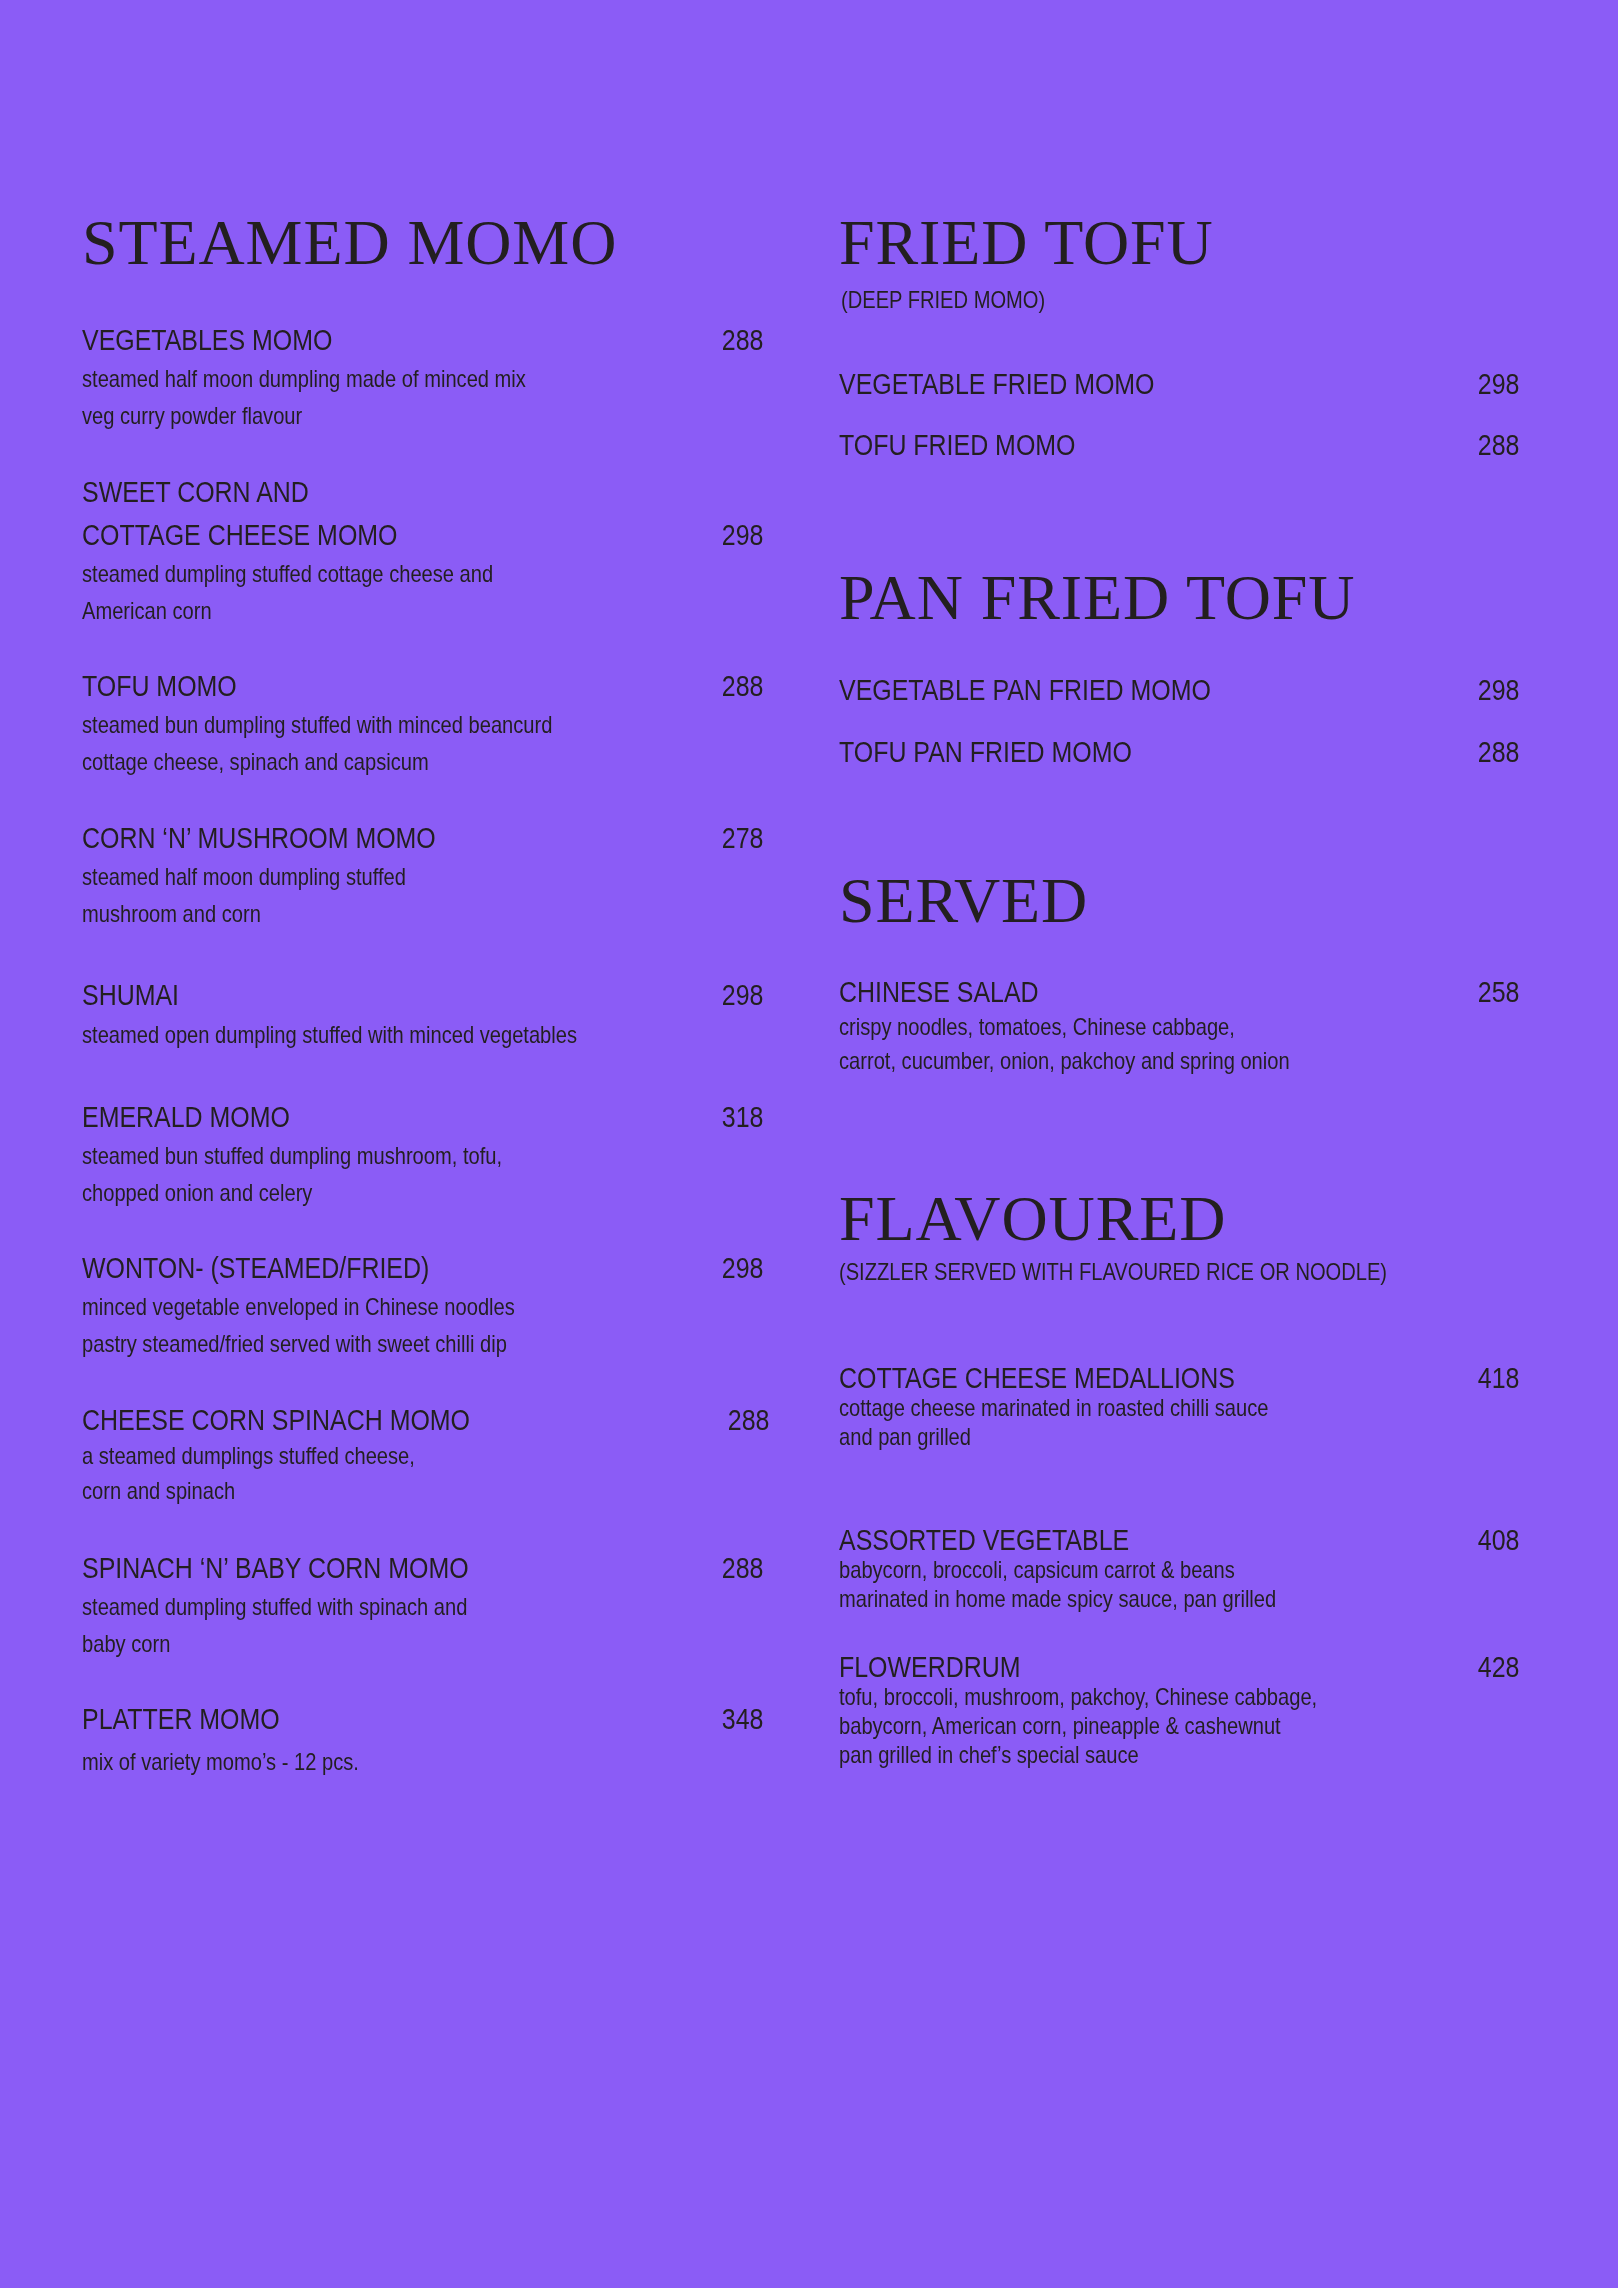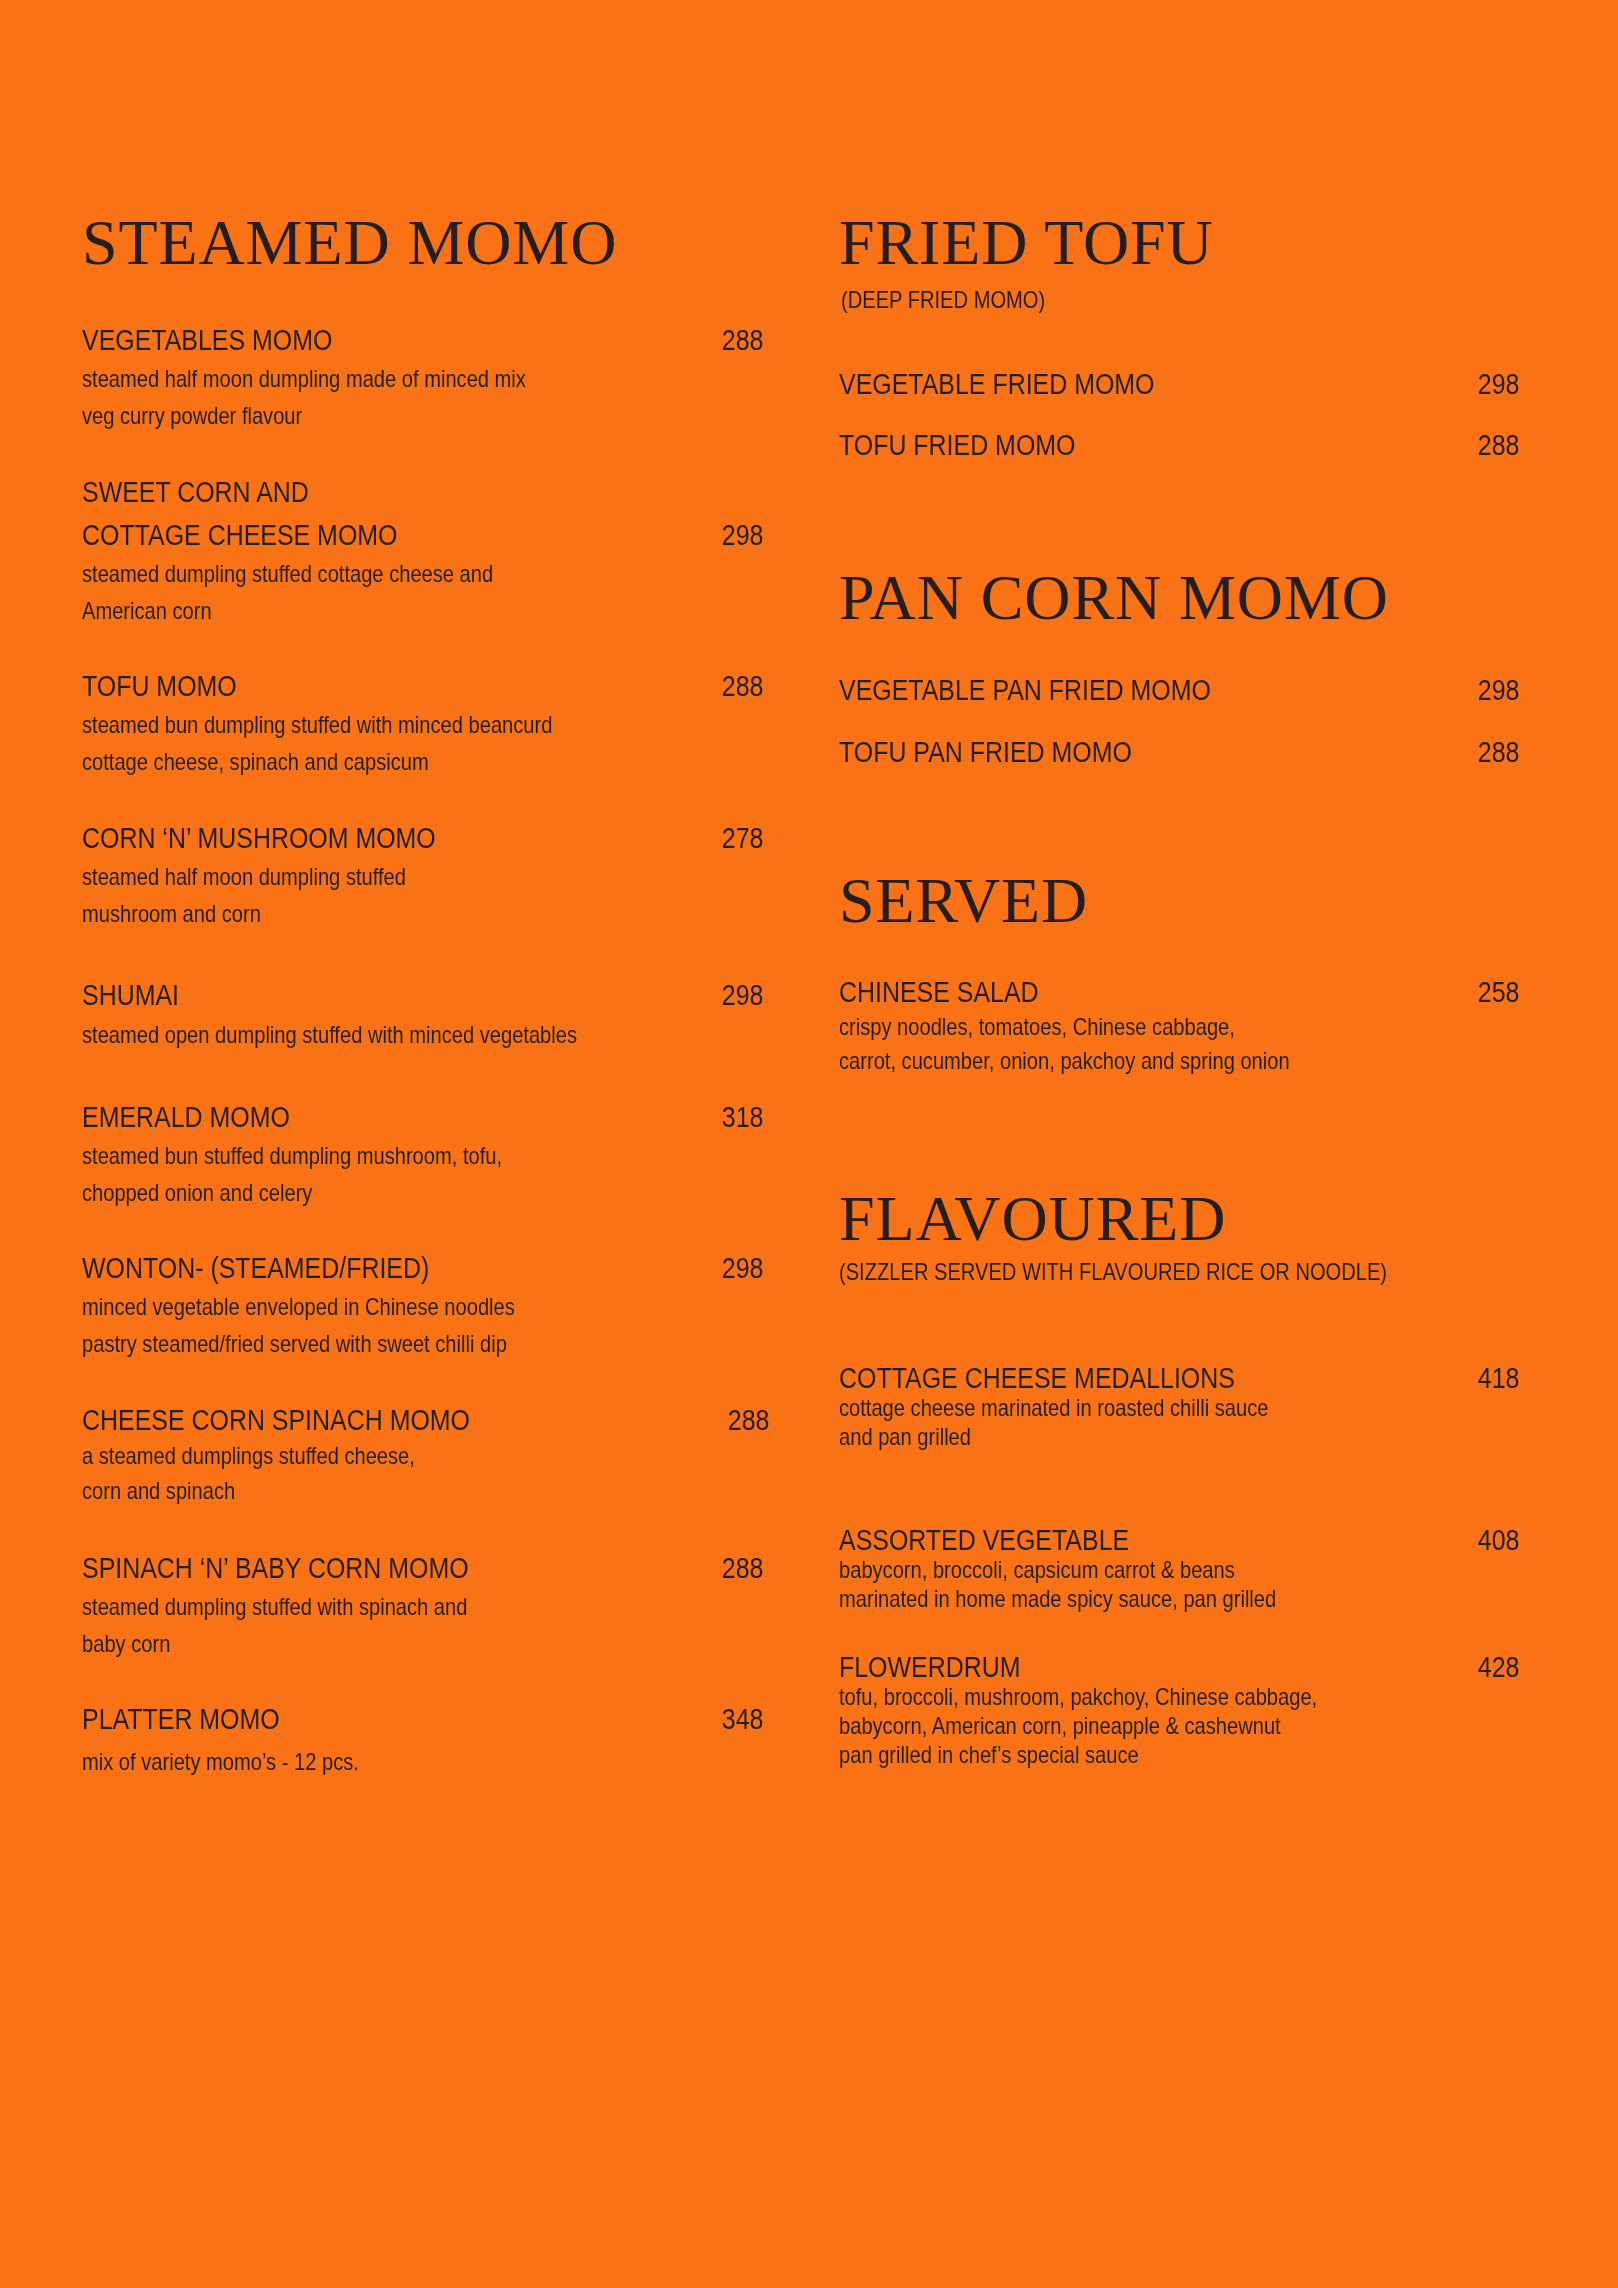--- a/index.html
+++ b/index.html
@@ -13,21 +13,21 @@
     position: relative;
     overflow: hidden;
     color: #231f20;
     font-family: "Liberation Sans", sans-serif;
   }
   .page {
     position: absolute;
     left: 0; top: 0;
     width: 1619px;
     height: 2289px;
-    background: #f97316;
+    background: #8b5cf6;
   }
   .heading {
     position: absolute;
     font-family: "Liberation Serif", "DejaVu Serif", serif;
     font-size: 64px;
     line-height: 1;
     letter-spacing: 0.9px;
     margin: 0;
     font-weight: normal;
     color: #231f20;
@@ -177,21 +177,21 @@
 
   <div class="item" style="left:839px; top:366px; width:680px;">
     <span class="name">VEGETABLE FRIED MOMO</span>
     <span class="price" style="right:0;">298</span>
   </div>
   <div class="item" style="left:839px; top:427px; width:680px;">
     <span class="name">TOFU FRIED MOMO</span>
     <span class="price" style="right:0;">288</span>
   </div>
 
-  <h1 class="heading" style="left:839px; top:566px;">PAN CORN MOMO</h1>
+  <h1 class="heading" style="left:839px; top:566px;">PAN FRIED TOFU</h1>
 
   <div class="item" style="left:839px; top:672px; width:680px;">
     <span class="name">VEGETABLE PAN FRIED MOMO</span>
     <span class="price" style="right:0;">298</span>
   </div>
   <div class="item" style="left:839px; top:734px; width:680px;">
     <span class="name">TOFU PAN FRIED MOMO</span>
     <span class="price" style="right:0;">288</span>
   </div>
 

